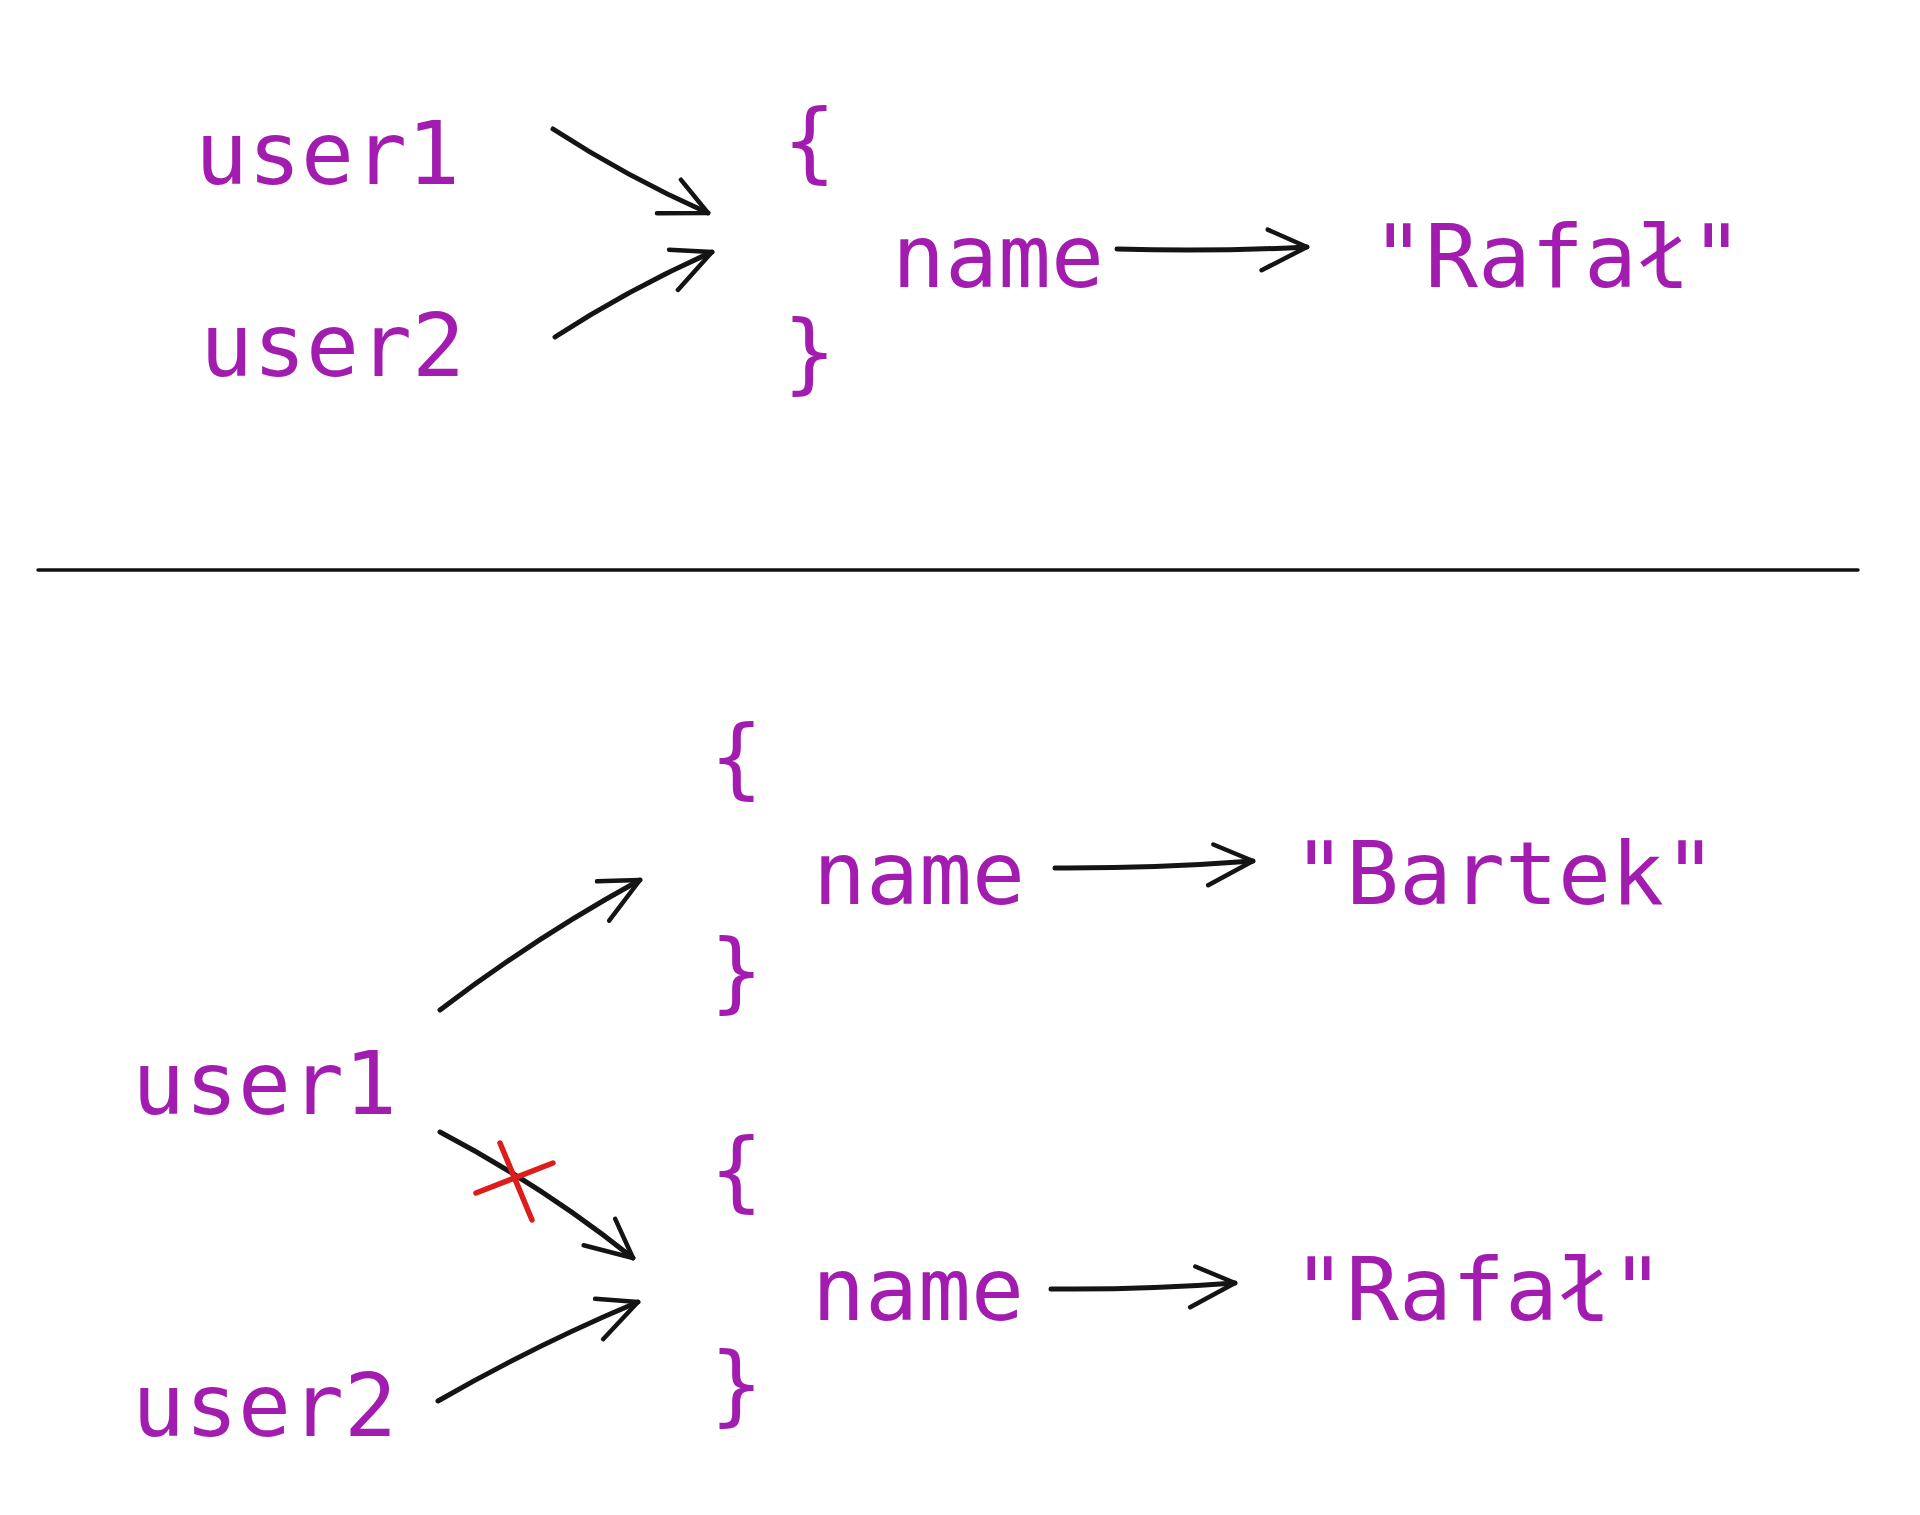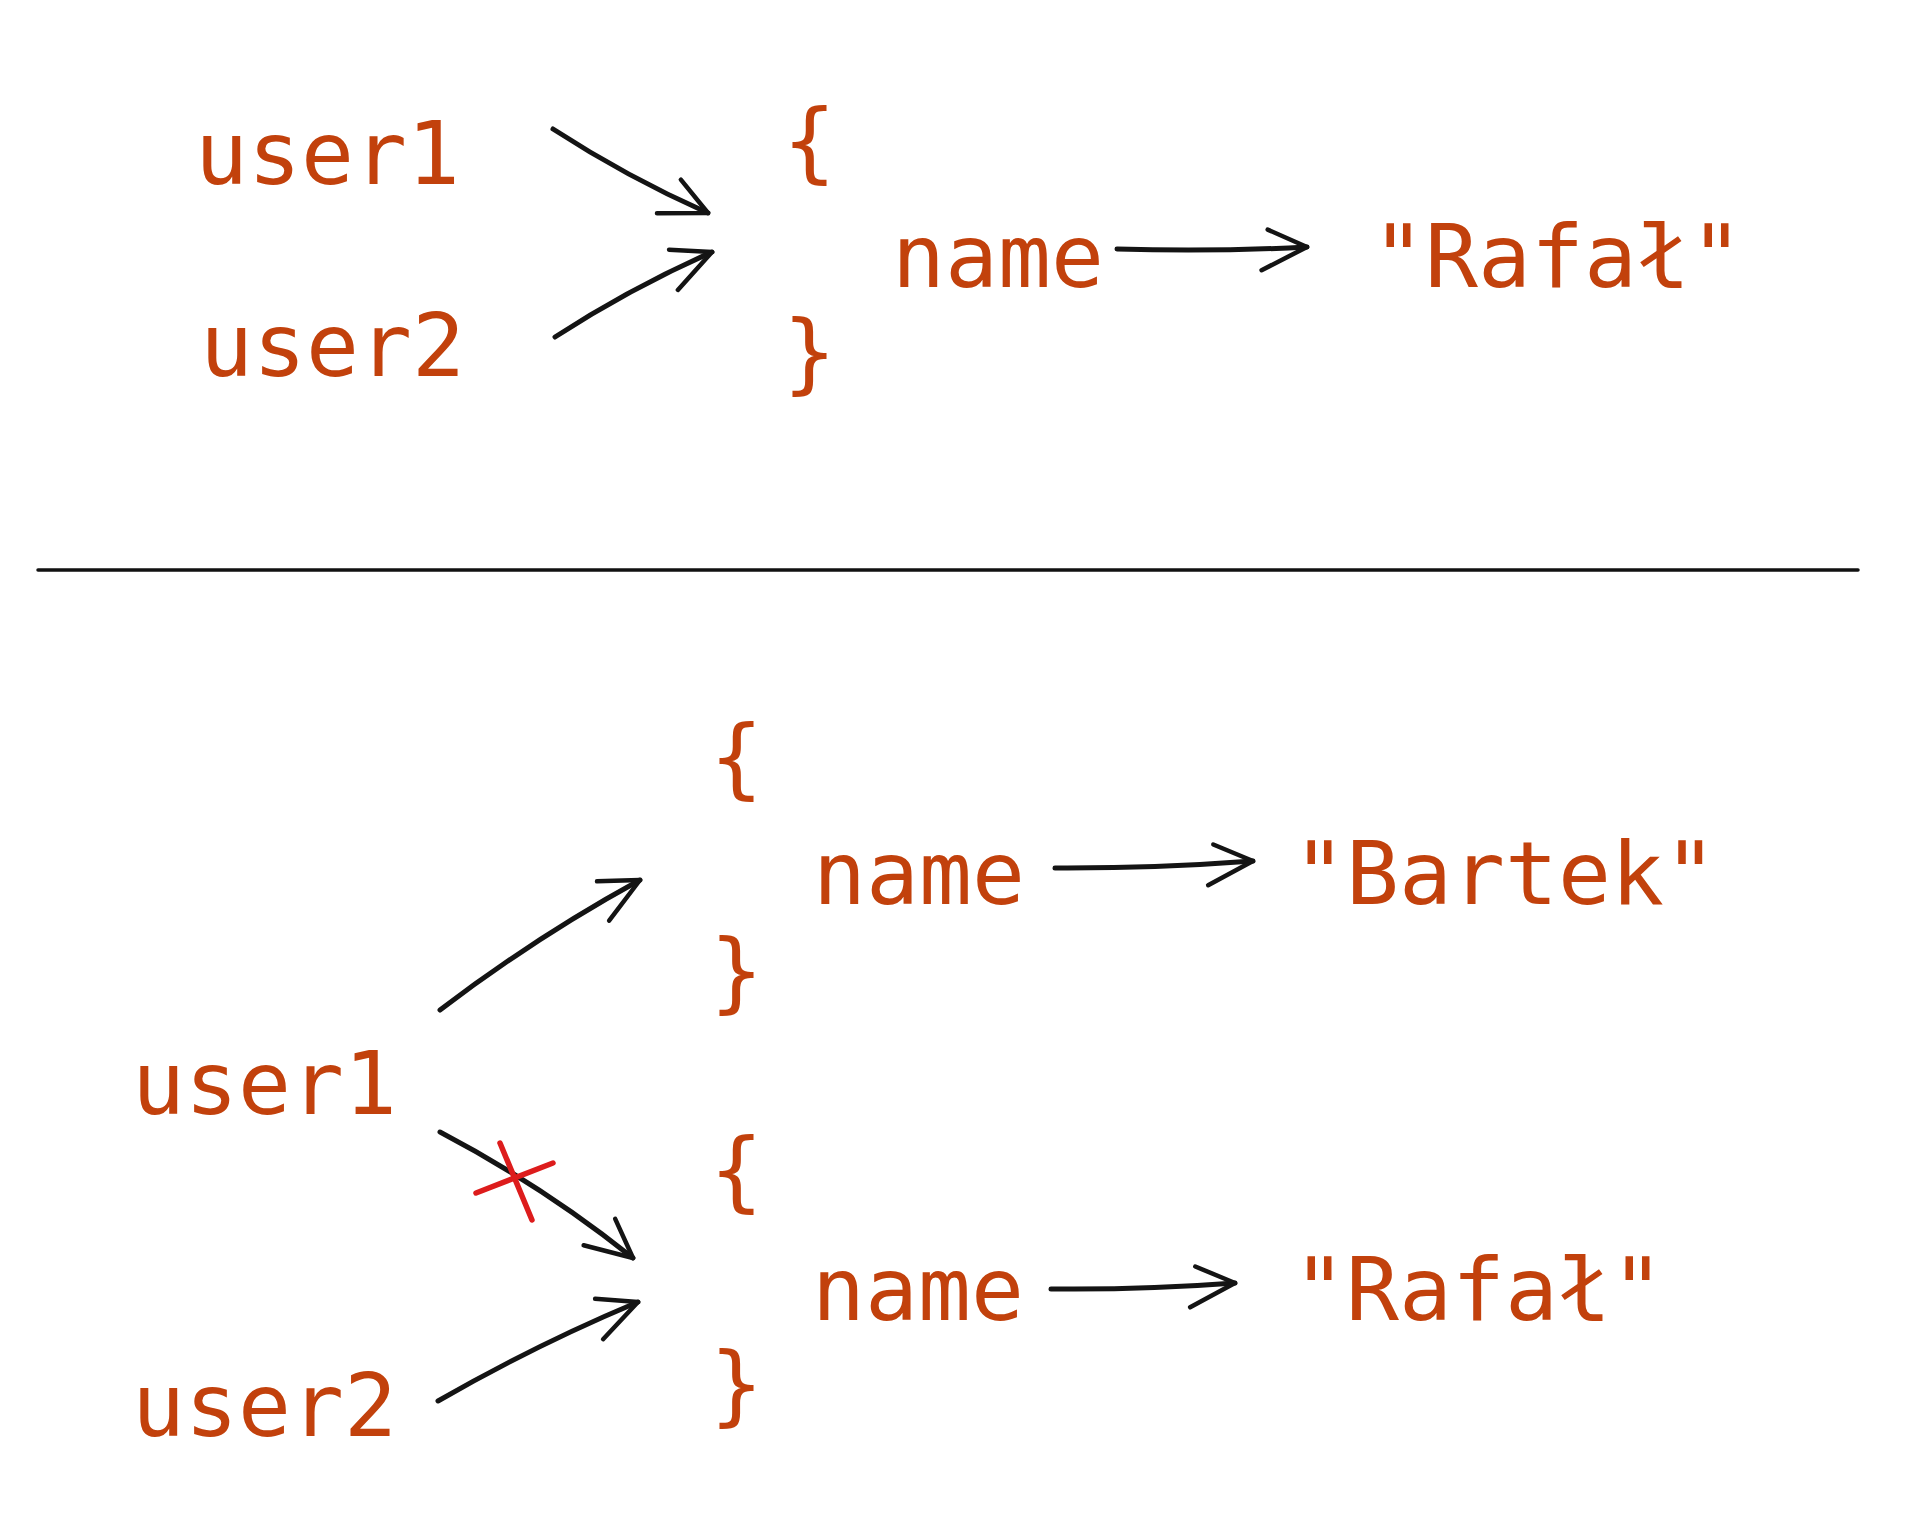--- a/index.html
+++ b/index.html
@@ -23,21 +23,21 @@
   .arrows-layer {
     position: absolute;
     inset: 0;
     z-index: 1;
   }
   .diagram-label {
     position: absolute;
     font-size: 88px;
     line-height: 88px;
     font-weight: 400;
-    color: #c2410c;
+    color: #a21caf;
     white-space: pre;
     letter-spacing: 0px;
   }
 </style>
 </head>
 <body>
 
 <div class="canvas">
   <svg class="arrows-layer" width="1920" height="1515" viewBox="0 0 1920 1515" xmlns="http://www.w3.org/2000/svg">
       <g>

